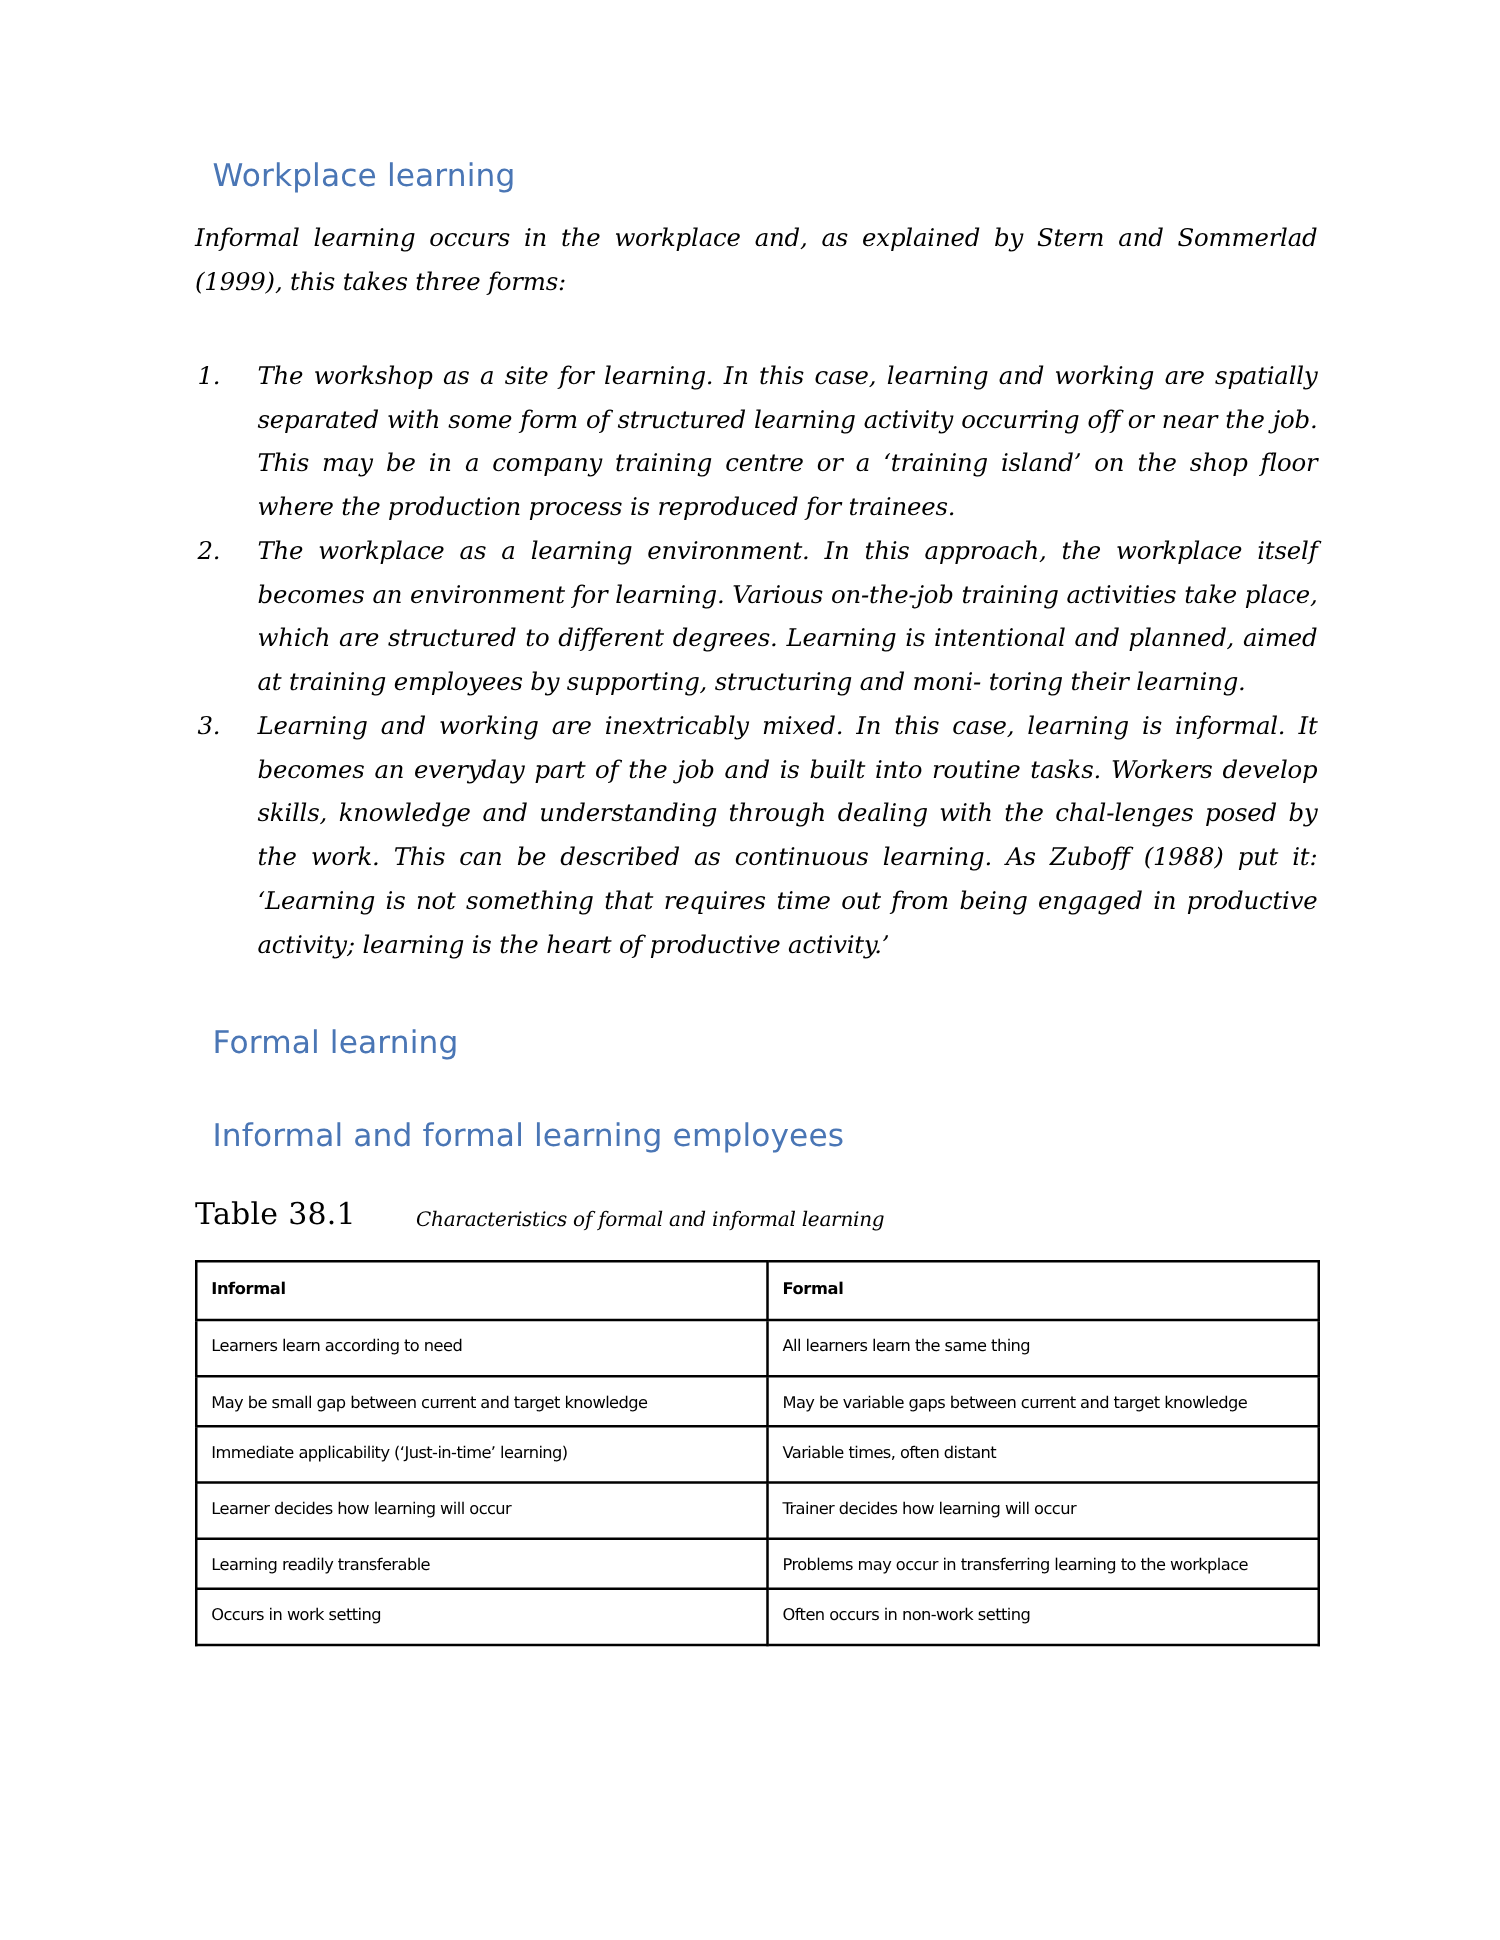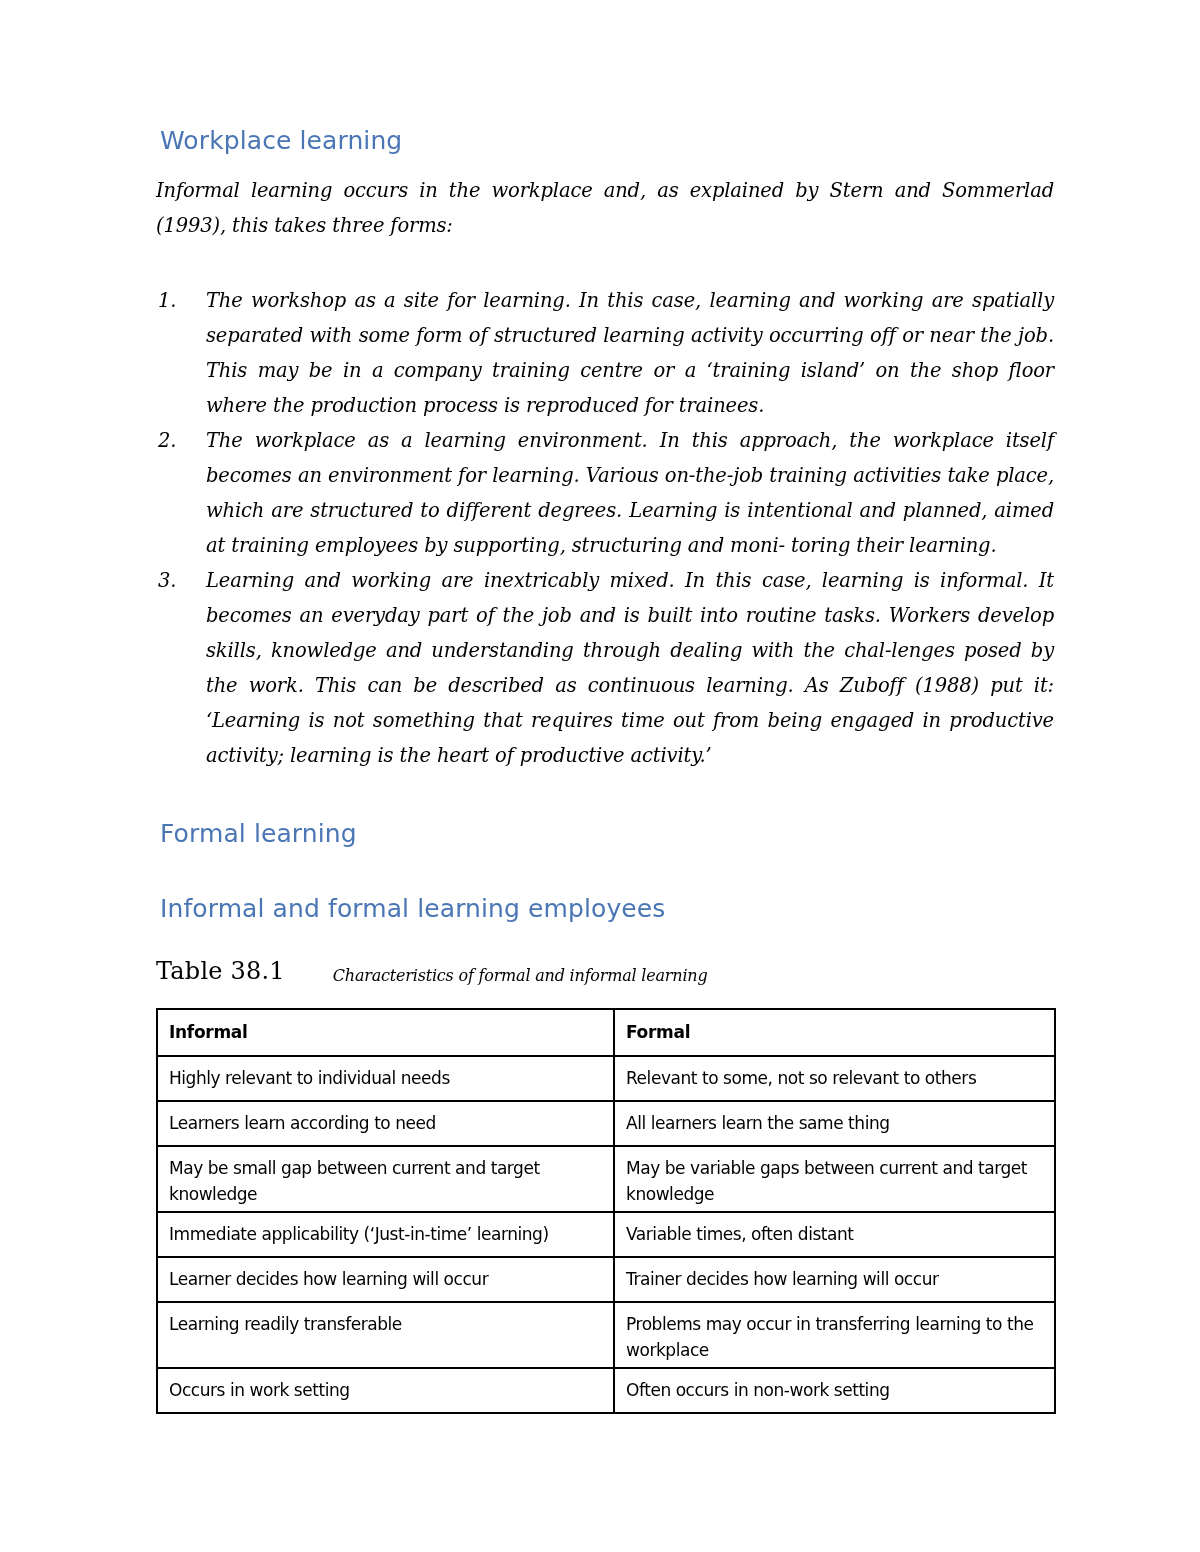--- a/index.html
+++ b/index.html
@@ -31,21 +31,21 @@
     width: 898px;
   }
 
   
   h2.section-heading {
     font-family: "DejaVu Sans", sans-serif;
     font-weight: 400;
     font-size: 25px;
     line-height: 1.16;
     color: #4A76B5;
-    margin: 0 0 18px 4px;
+    margin: 0 0 18px 14px;
     letter-spacing: 0.1px;
   }
   h2.section-heading.mt {
     margin-top: 46px;
   }
 
   
   p.body-text {
     font-family: "DejaVu Serif", serif;
     font-style: italic;
@@ -114,21 +114,21 @@
   }
   table.compare col.c1 { width: 457px; }
   table.compare col.c2 { width: 441px; }
 
   table.compare th,
   table.compare td {
     border: 2px solid #000000;
     vertical-align: top;
     padding: 8px 10px 9px 11px;
     font-family: "DejaVu Sans", sans-serif;
-    font-size: 17px;
+    font-size: 13px;
     line-height: 26px;
     font-weight: 400;
     text-align: left;
     letter-spacing: -0.45px;
   }
   table.compare th {
     font-weight: 700;
     padding-top: 9px;
     padding-bottom: 10px;
     letter-spacing: -0.3px;
@@ -138,21 +138,21 @@
   }
 </style>
 </head>
 <body>
 
 <div class="page">
   <div class="content">
 
     <h2 class="section-heading">Workplace learning</h2>
 
-    <p class="body-text">Informal learning occurs in the workplace and, as explained by Stern and Sommerlad (1993), this takes three forms:</p>
+    <p class="body-text">Informal learning occurs in the workplace and, as explained by Stern and Sommerlad (1999), this takes three forms:</p>
 
     <ol class="forms-list">
       <li>
         <span class="marker">1.</span>
         <span>The workshop as a site for learning. In this case, learning and working are spatially separated with some form of structured learning activity occurring off or near the job. This may be in a company training centre or a ‘training island’ on the shop floor where the production process is reproduced for trainees.</span>
       </li>
       <li>
         <span class="marker">2.</span>
         <span>The workplace as a learning environment. In this approach, the workplace itself becomes an environment for learning. Various on-the-job training activities take place, which are structured to different degrees. Learning is intentional and planned, aimed at training employees by supporting, structuring and moni- toring their learning.</span>
       </li>
@@ -179,24 +179,20 @@
         <col class="c2">
       </colgroup>
       <thead>
         <tr>
           <th>Informal</th>
           <th>Formal</th>
         </tr>
       </thead>
       <tbody>
         <tr>
-          <td>Highly relevant to individual needs</td>
-          <td>Relevant to some, not so relevant to others</td>
-        </tr>
-        <tr>
           <td>Learners learn according to need</td>
           <td>All learners learn the same thing</td>
         </tr>
         <tr class="tall">
           <td>May be small gap between current and target knowledge</td>
           <td>May be variable gaps between current and target knowledge</td>
         </tr>
         <tr>
           <td>Immediate applicability (‘Just-in-time’ learning)</td>
           <td>Variable times, often distant</td>

